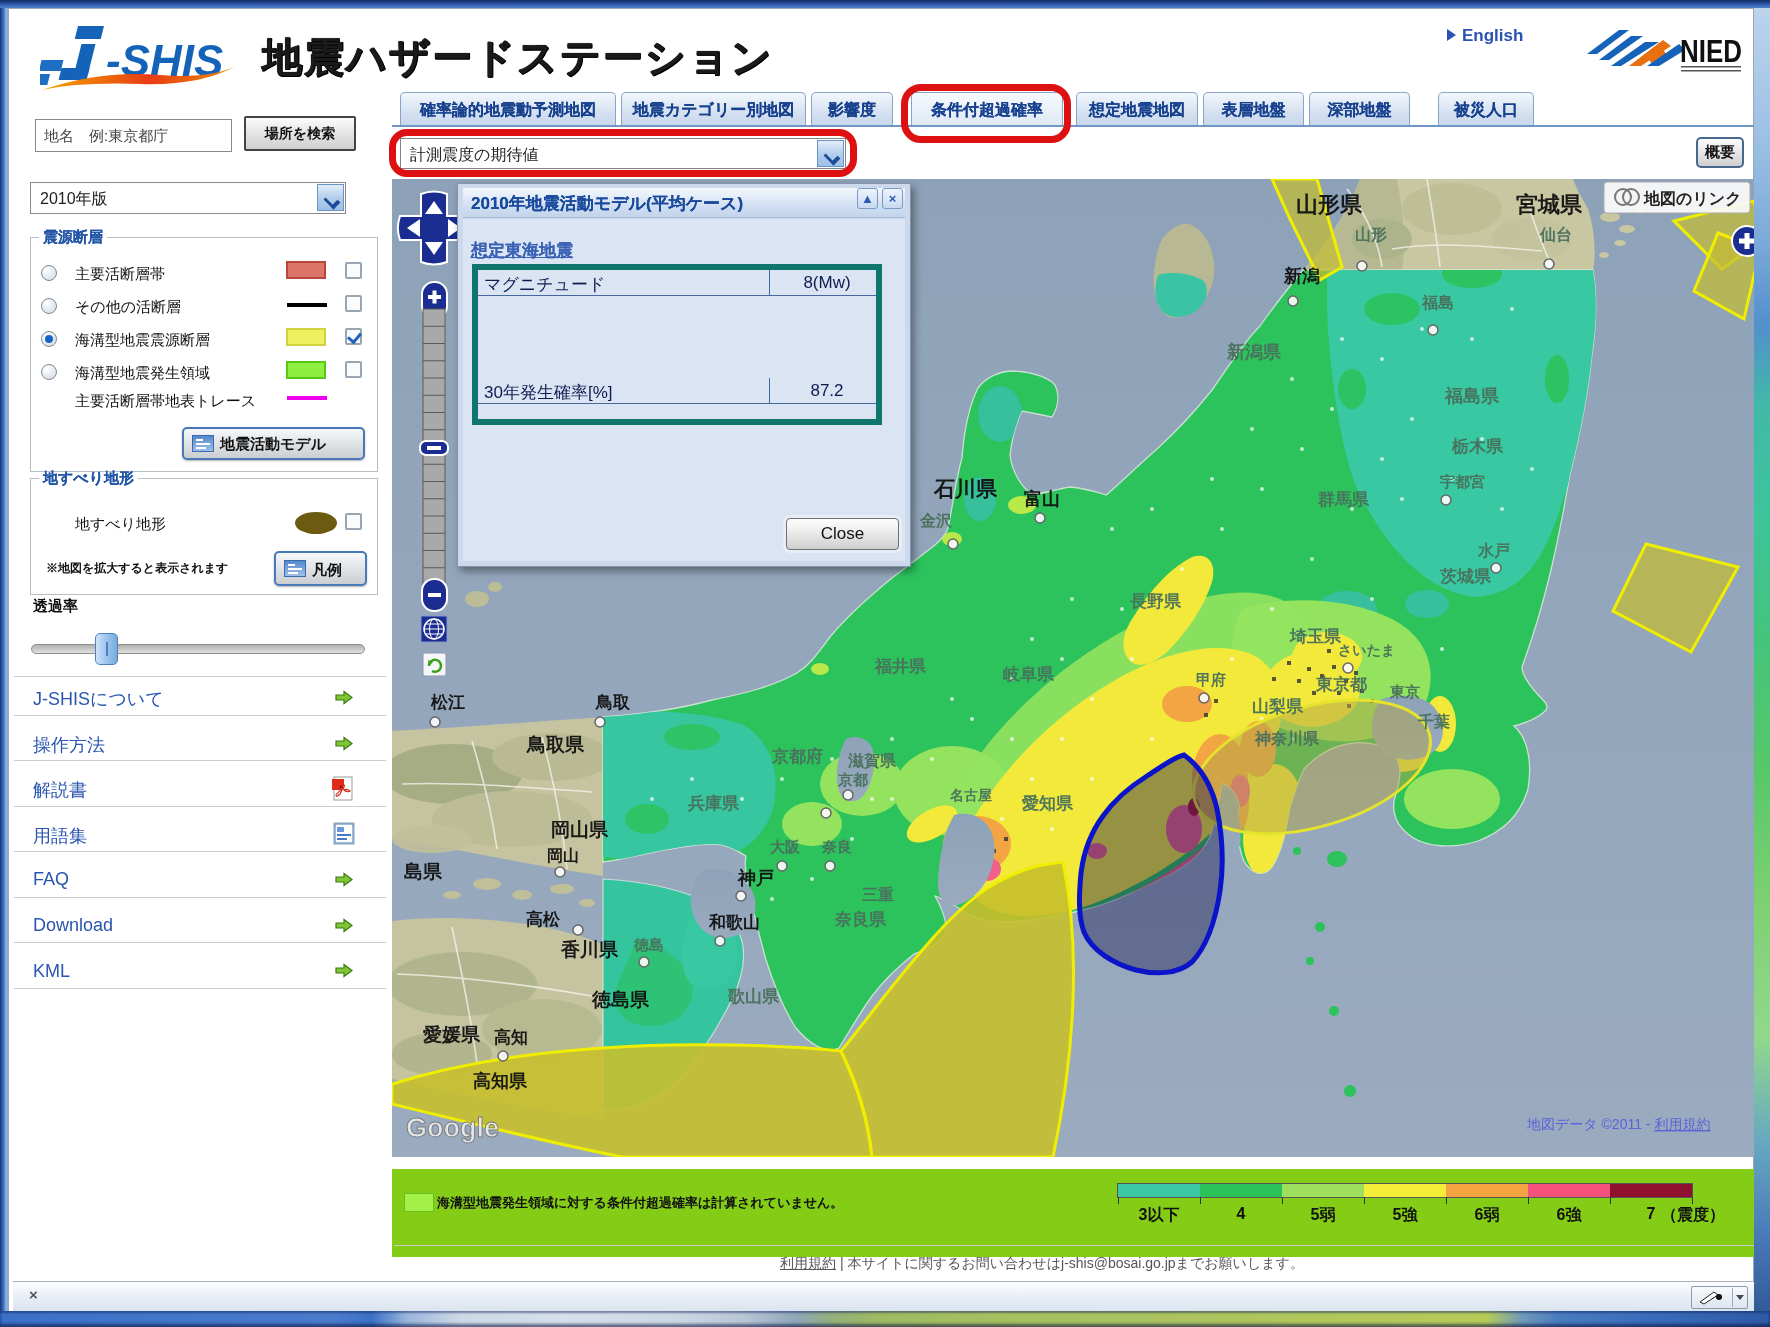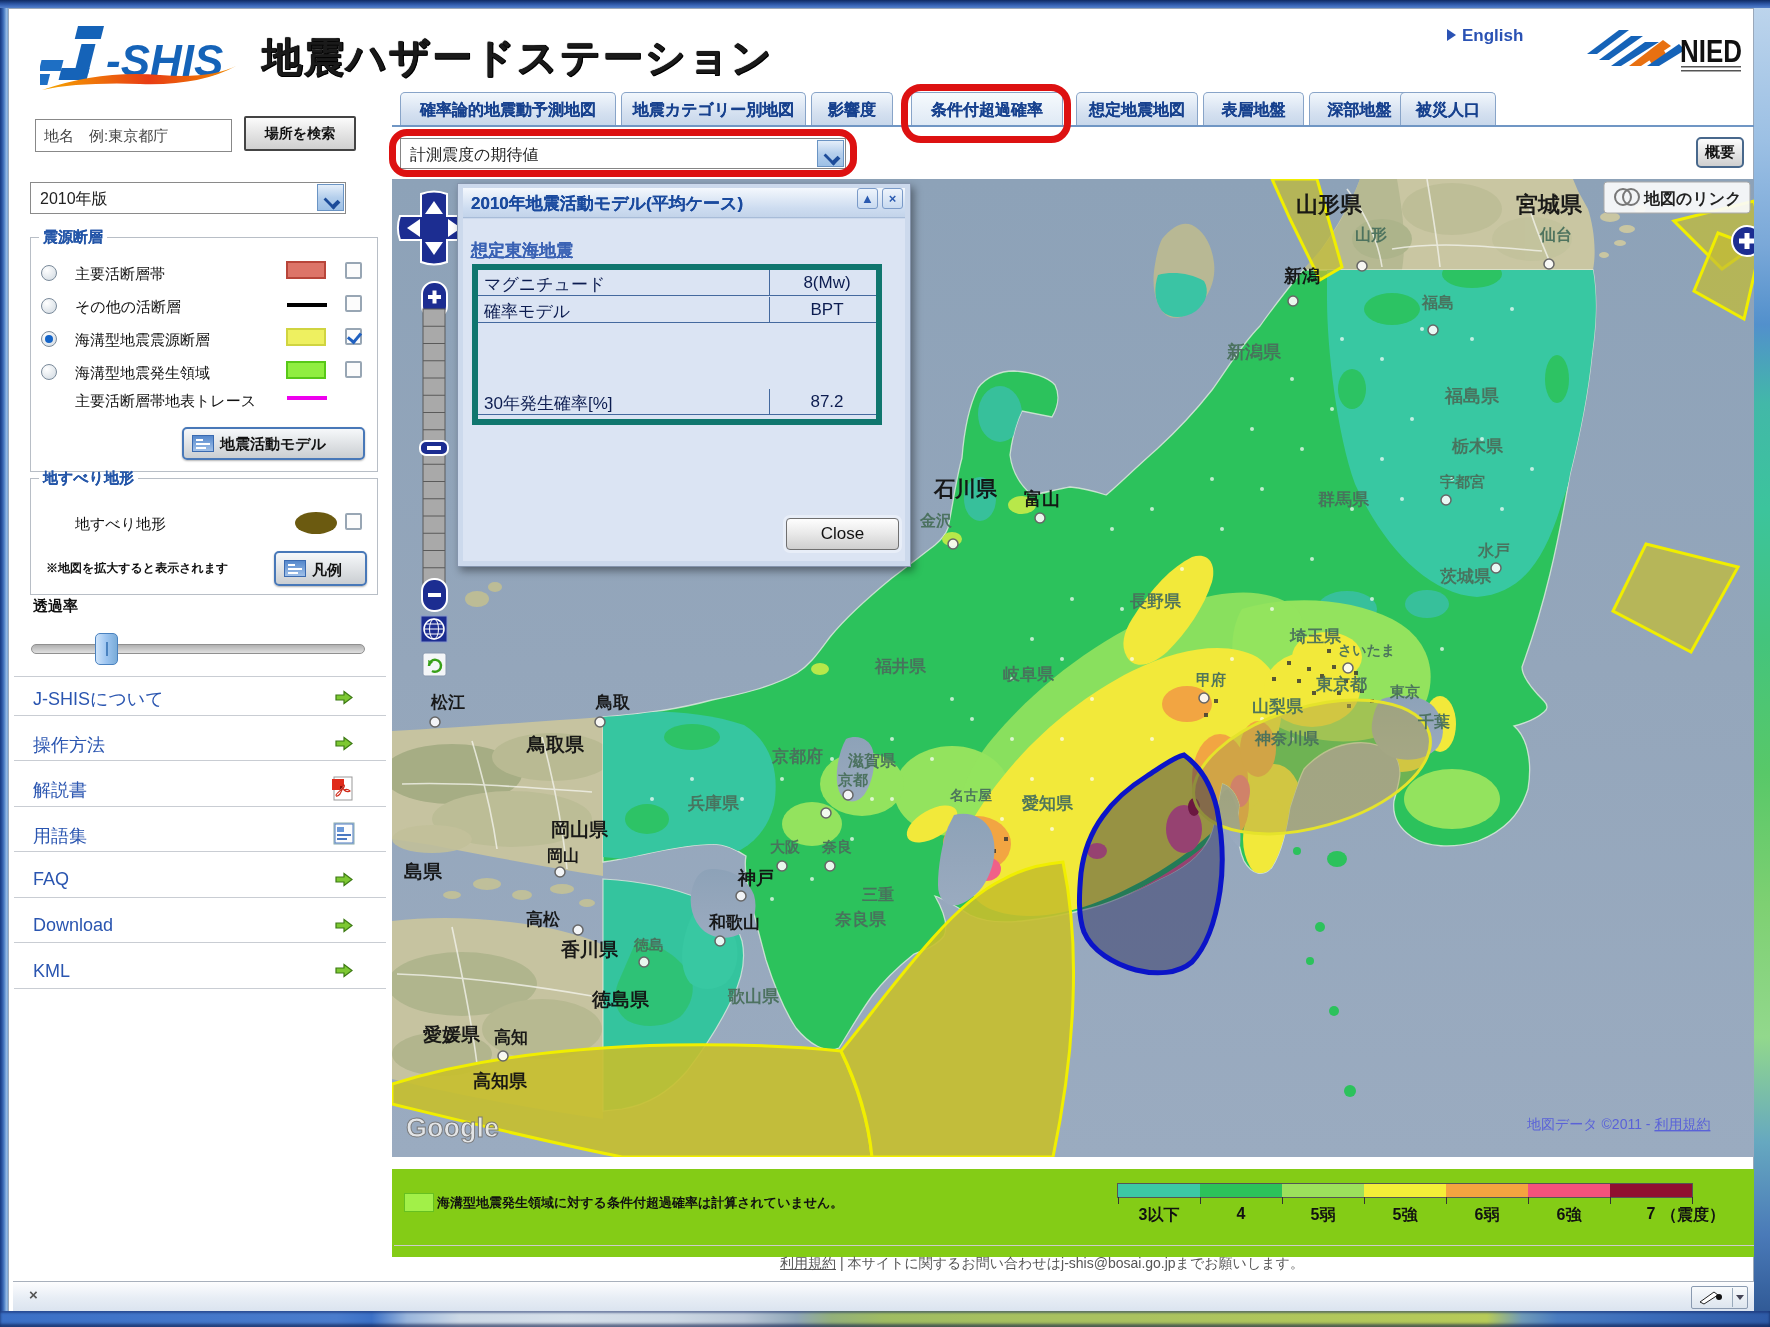--- a/index.html
+++ b/index.html
@@ -129,21 +129,21 @@
 <rect x="96" y="50" width="60" height="1.5" fill="#555"></rect>
 </svg></div>
 
 <div class="tab" style="left:400px;width:216px;">確率論的地震動予測地図</div>
 <div class="tab" style="left:621px;width:185px;">地震カテゴリー別地図</div>
 <div class="tab" style="left:811px;width:82px;">影響度</div>
 <div class="tab" style="left:911px;width:152px;background:linear-gradient(#f6fafd,#dde8f4);">条件付超過確率</div>
 <div class="tab" style="left:1076px;width:122px;">想定地震地図</div>
 <div class="tab" style="left:1203px;width:101px;">表層地盤</div>
 <div class="tab" style="left:1309px;width:101px;">深部地盤</div>
-<div class="tab" style="left:1400px;width:96px;">被災人口</div>
+<div class="tab" style="left:1438px;width:96px;">被災人口</div>
 <div class="abs" id="tabline"></div>
 <div class="abs" id="selbox">
     <span class="txt">計測震度の期待値</span>
     <span class="selarr"></span>
   </div>
 <div class="abs" id="redoval1"></div>
 <div class="abs" id="redoval2"></div>
 <div class="abs" id="gaiyou">概要</div>
 
 <div class="abs" id="search">
@@ -665,23 +665,19 @@
     </div>
 <div class="wbtn" style="right:32px;">▲</div>
 <div class="wbtn" style="right:7px;">×</div>
 <div class="body"></div>
 <a class="lnk">想定東海地震</a>
 <div id="iwtbl">
 <div class="r" style="top:0;">
         <span class="c1">マグニチュード</span>
         <span class="c2">8(Mw)</span>
       </div>
-<div class="r" style="top:27px;">
-        <span class="c1">確率モデル</span>
-        <span class="c2">BPT</span>
-      </div>
-<div class="r" style="top:108px;margin-top:11px;">
+<div class="r" style="top:108px;">
         <span class="c1">30年発生確率[%]</span>
         <span class="c2">87.2</span>
       </div>
 </div>
 <div id="closebtn">Close</div>
 </div>
 
 </body></html>

